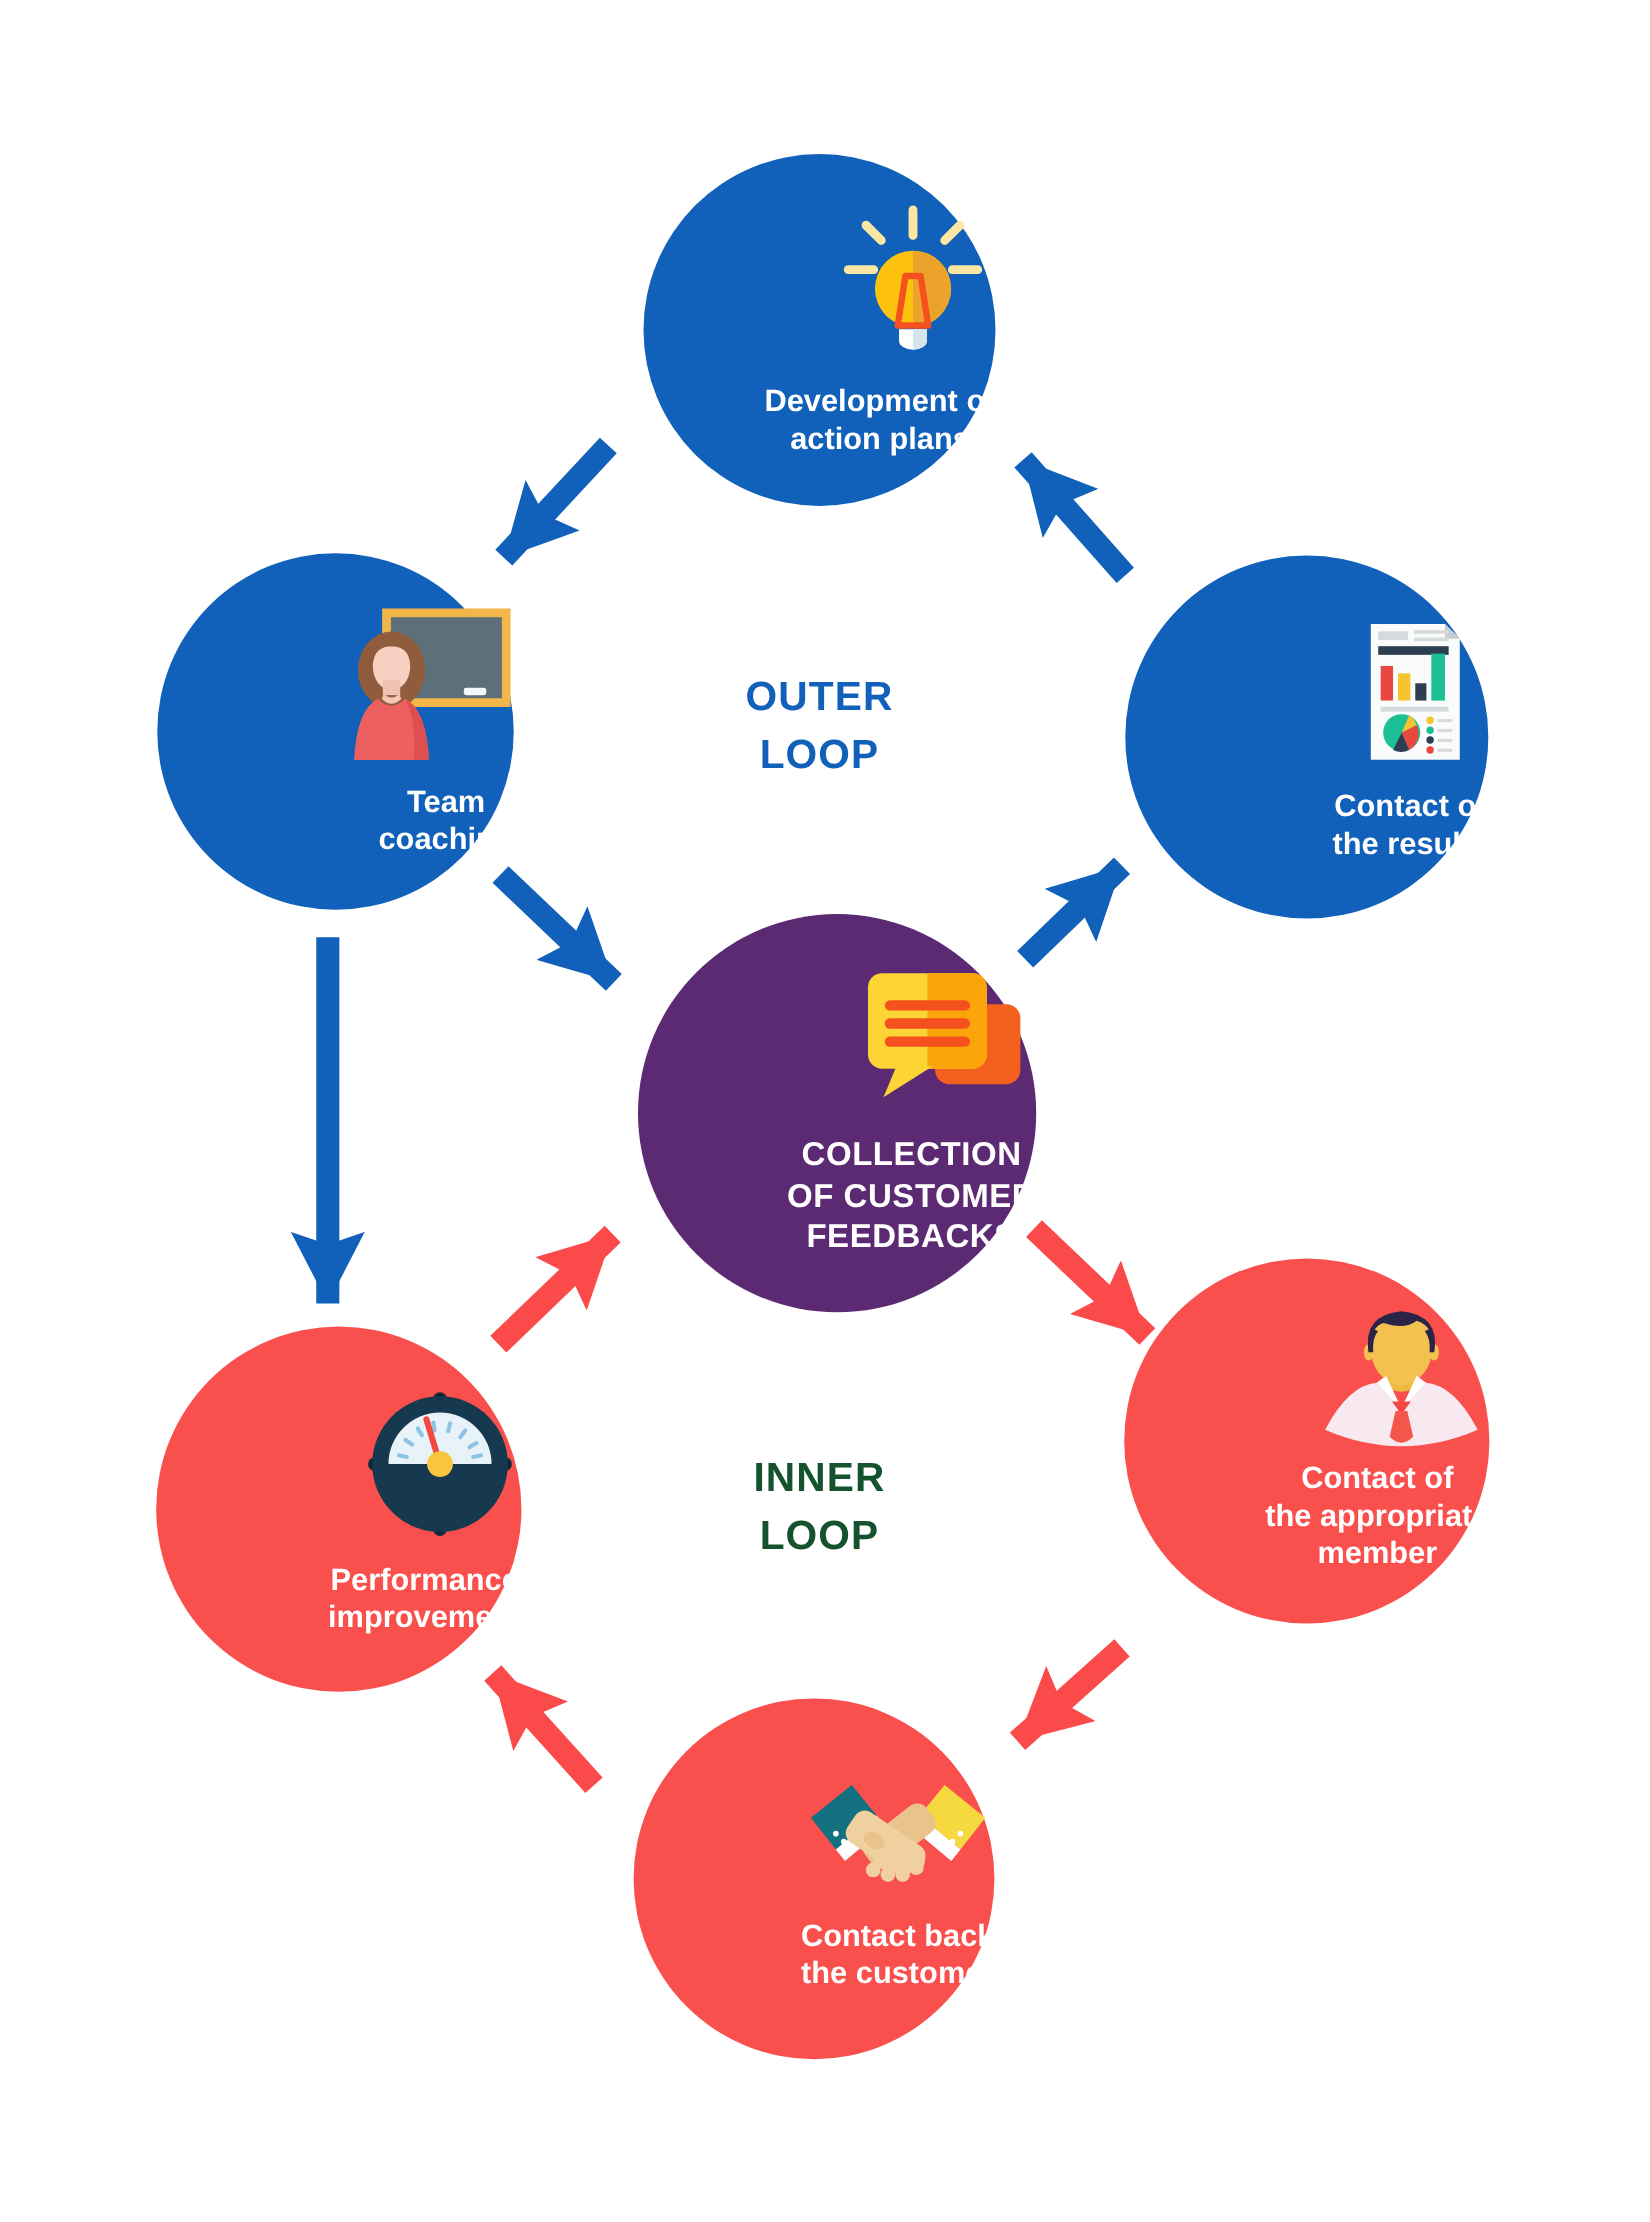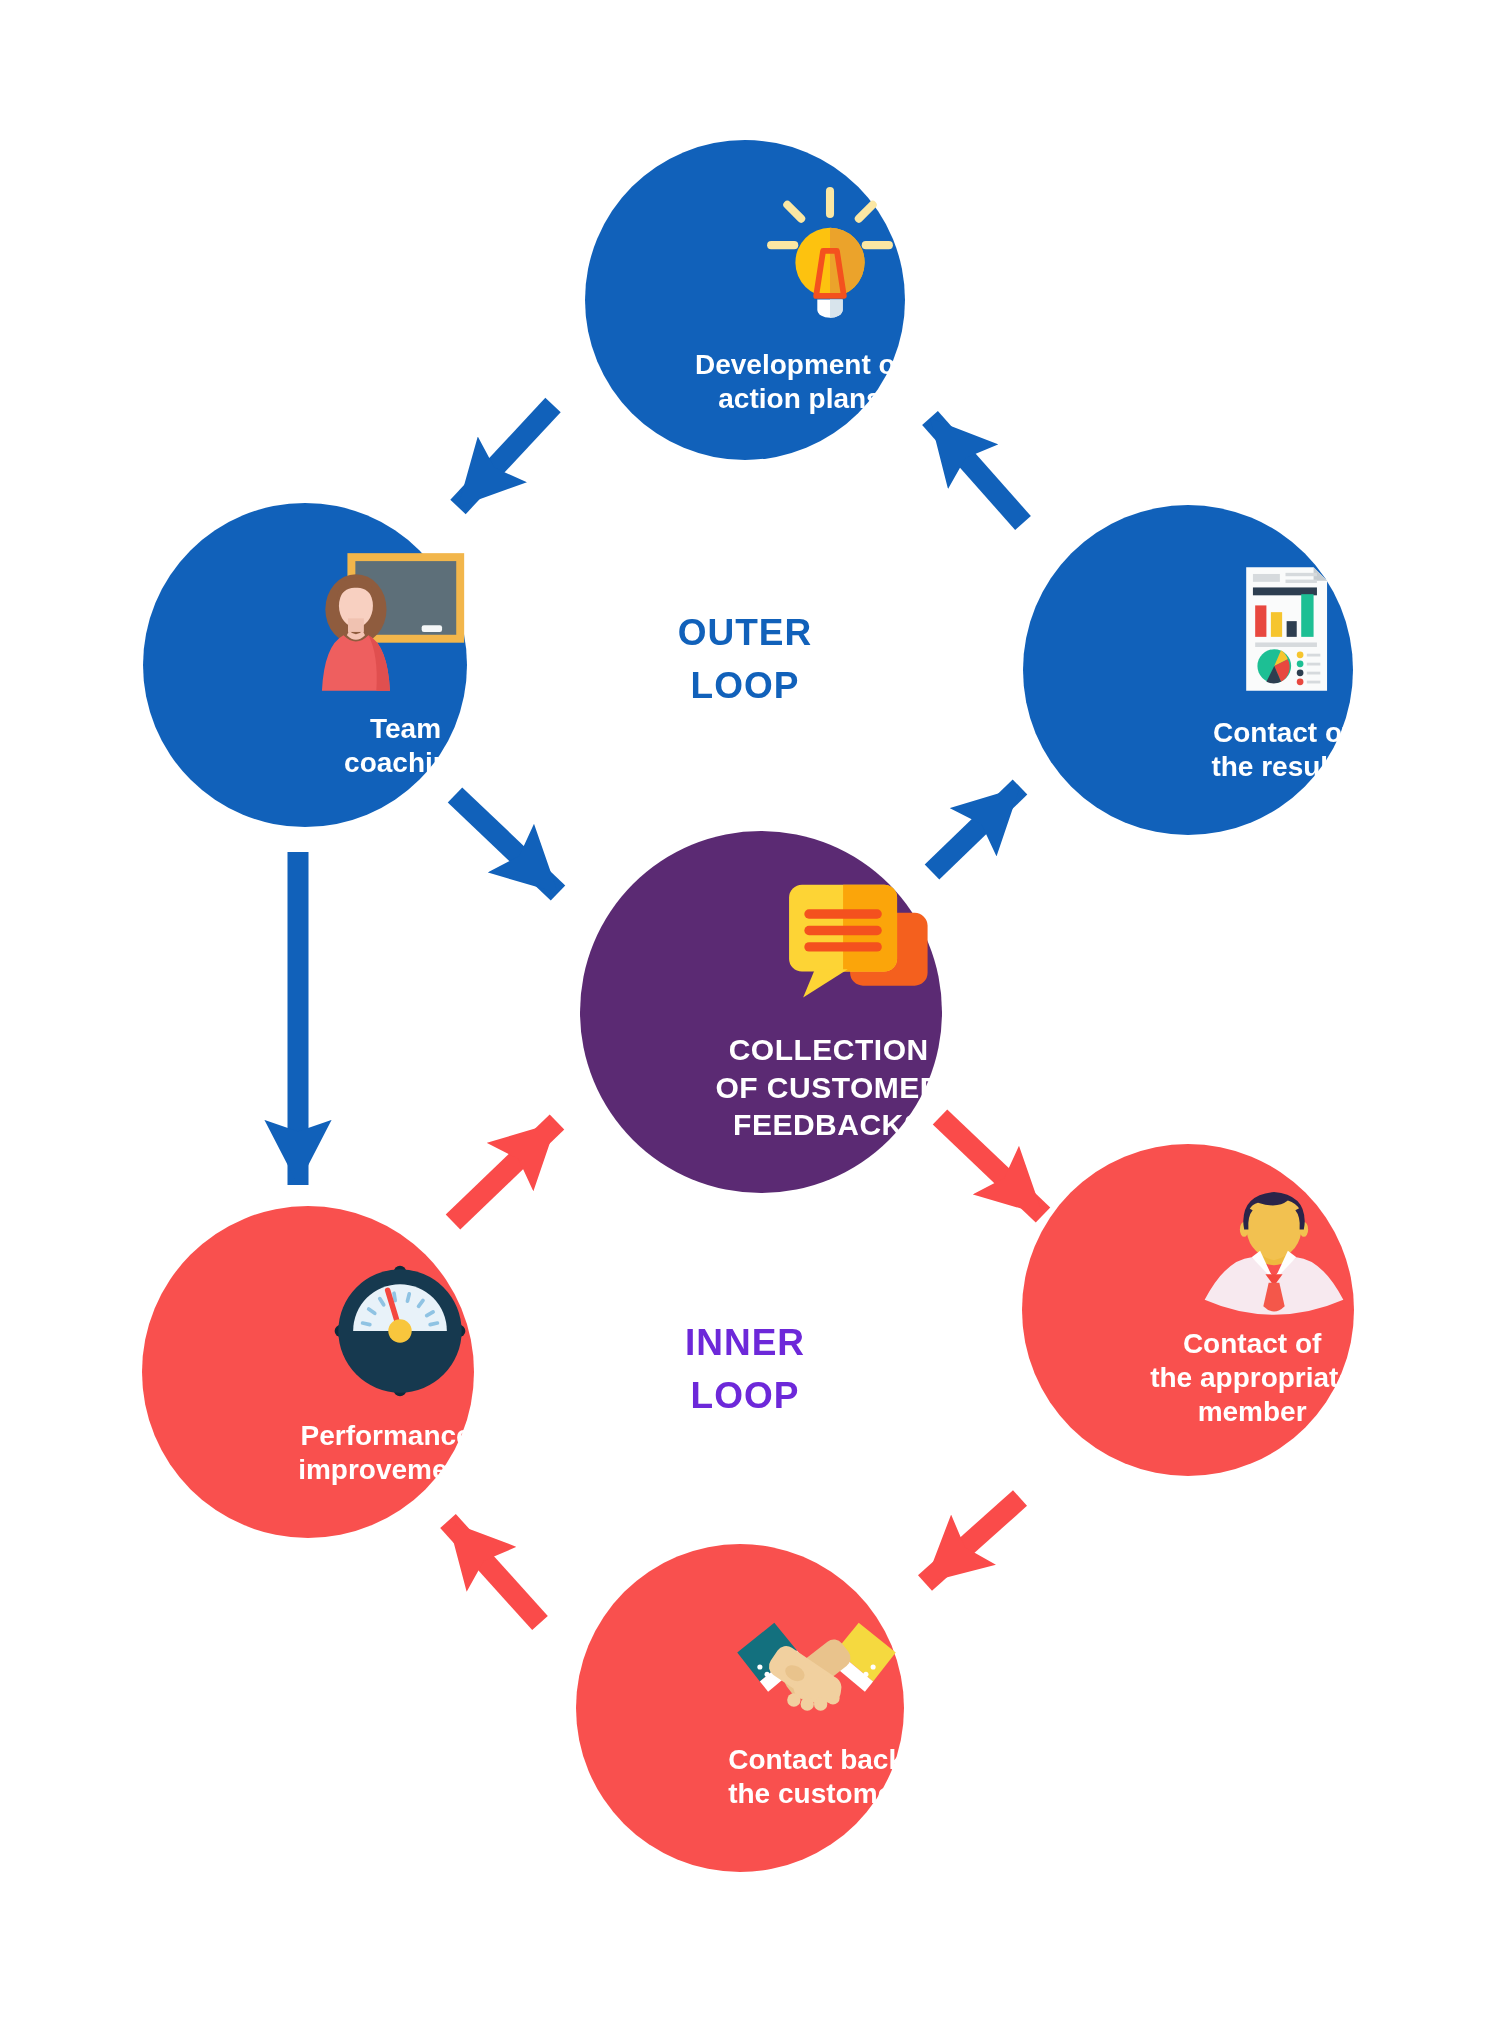--- a/index.html
+++ b/index.html
@@ -25,21 +25,21 @@
   .node-performance{left:142px;top:1206px;width:332px;height:332px;}
   .node-contact{left:1022px;top:1144px;width:332px;height:332px;}
   .node-contact .label{margin-top:8px;}
   .node-winning{left:576px;top:1544px;width:328px;height:328px;}
 
   
   .loop-label{position:absolute;width:300px;text-align:center;font-weight:700;
               font-size:37px;line-height:1.43;letter-spacing:1px;}
   .loop-label span{display:block;}
   .outer-loop{left:595px;top:607px;color:#1161ba;}
-  .inner-loop{left:595px;top:1317px;color:#6d28d9;}
+  .inner-loop{left:595px;top:1317px;color:#14532d;}
 
   
   svg.arrows{position:absolute;left:0;top:0;}
 </style>
 </head>
 <body>
 
 <div class="stage">
 
   <svg class="arrows" width="1500" height="2020" viewBox="0 0 1500 2020">

